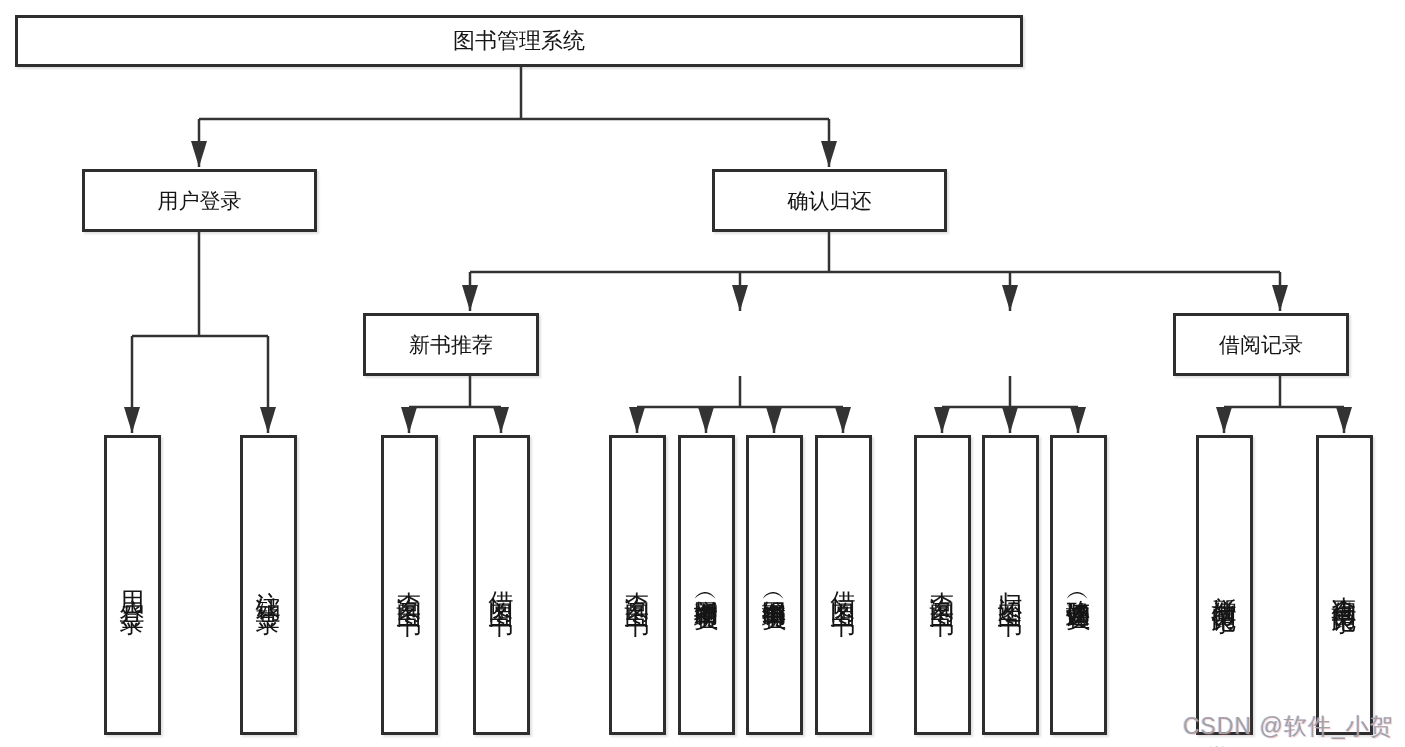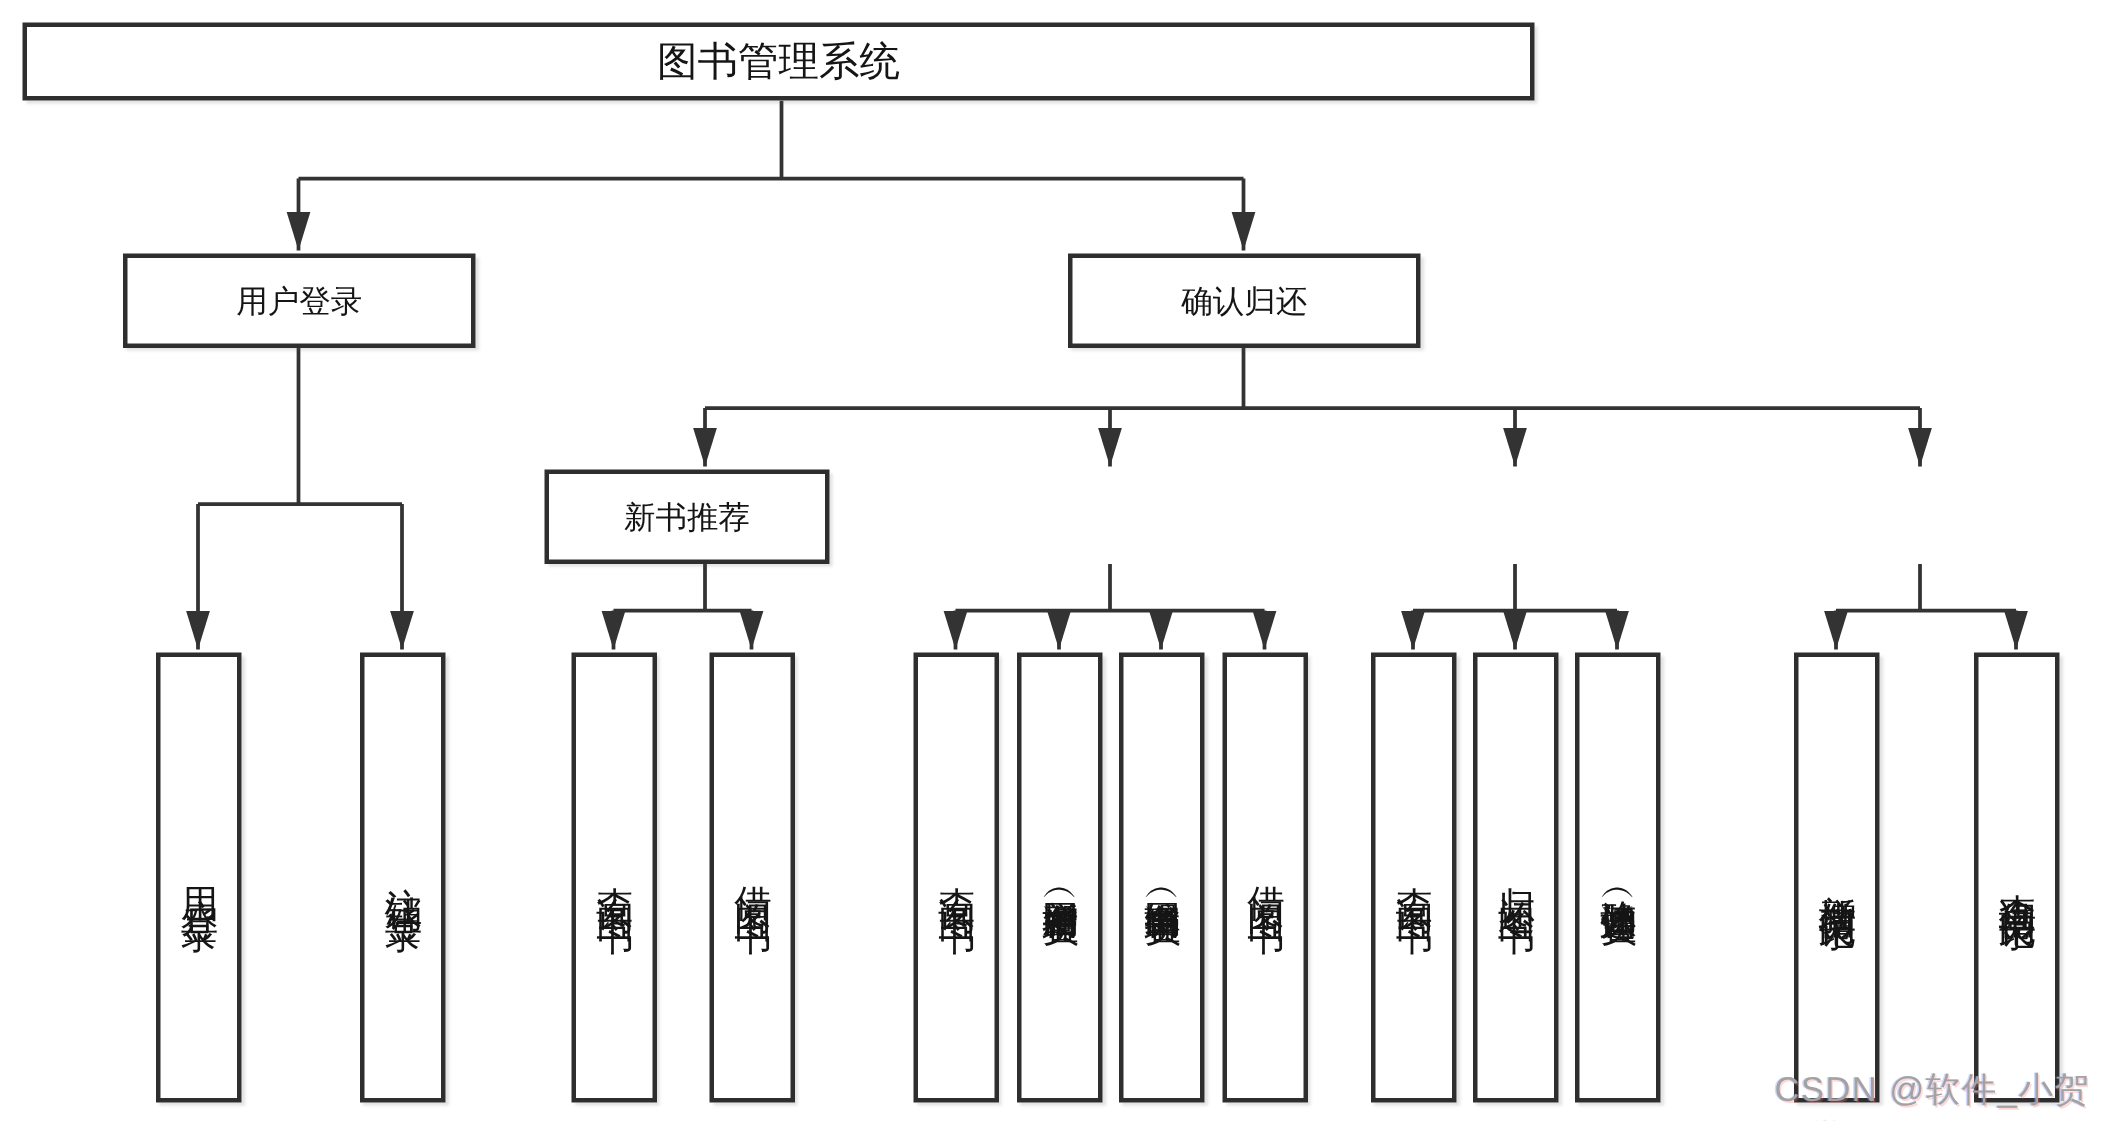--- a/index.html
+++ b/index.html
@@ -7,23 +7,23 @@
     position:relative;width:1405px;height:747px;background:#ffffff;overflow:hidden;
     font-family:"Liberation Sans","DejaVu Sans",sans-serif;color:#151515;
   }
   #wires{position:absolute;left:0;top:0;z-index:1;pointer-events:none;}
   .node{
     position:absolute;box-sizing:border-box;background:#ffffff;
     border:3px solid #2e2e2e;z-index:2;
     display:flex;align-items:center;justify-content:center;
     box-shadow:2px 2px 2px rgba(90,90,90,0.18);
   }
-  .root{left:15px;top:15px;width:1008px;height:52px;font-size:27px;}
+  .root{left:15px;top:15px;width:1008px;height:52px;font-size:22px;}
   .hbox2{top:169px;width:235px;height:63px;font-size:21px;}
-  .hbox3{top:313px;width:190px;height:63px;font-size:21px;}
+  .hbox3{top:313px;width:176px;height:63px;font-size:21px;}
   .vbox{top:435px;width:57px;height:300px;}
   .vbox span{
     writing-mode:vertical-lr;text-orientation:mixed;
     font-size:25px;line-height:1;white-space:nowrap;
   }
   .ls4 span{letter-spacing:7px;}
   .ls6 span{letter-spacing:3px;}
   .ls9 span{letter-spacing:1px;font-size:24px;}
   #watermark{
     position:absolute;left:1183px;top:711px;z-index:3;
@@ -81,20 +81,23 @@
   <div class="node hbox2" style="left:82px">
     <span>用户登录</span>
   </div>
   <div class="node hbox2" style="left:712px">
     <span>确认归还</span>
   </div>
 
   <div class="node hbox3" style="left:363px">
     <span>新书推荐</span>
   </div>
+  <div class="node hbox3" style="left:1173px">
+    <span>借阅记录</span>
+  </div>
 
   <div class="node vbox ls4" style="left:103.5px">
     <span>用户登录</span>
   </div>
   <div class="node vbox ls4" style="left:239.5px">
     <span>注销登录</span>
   </div>
 
   <div class="node vbox ls4" style="left:380.5px">
     <span>查询图书</span>

